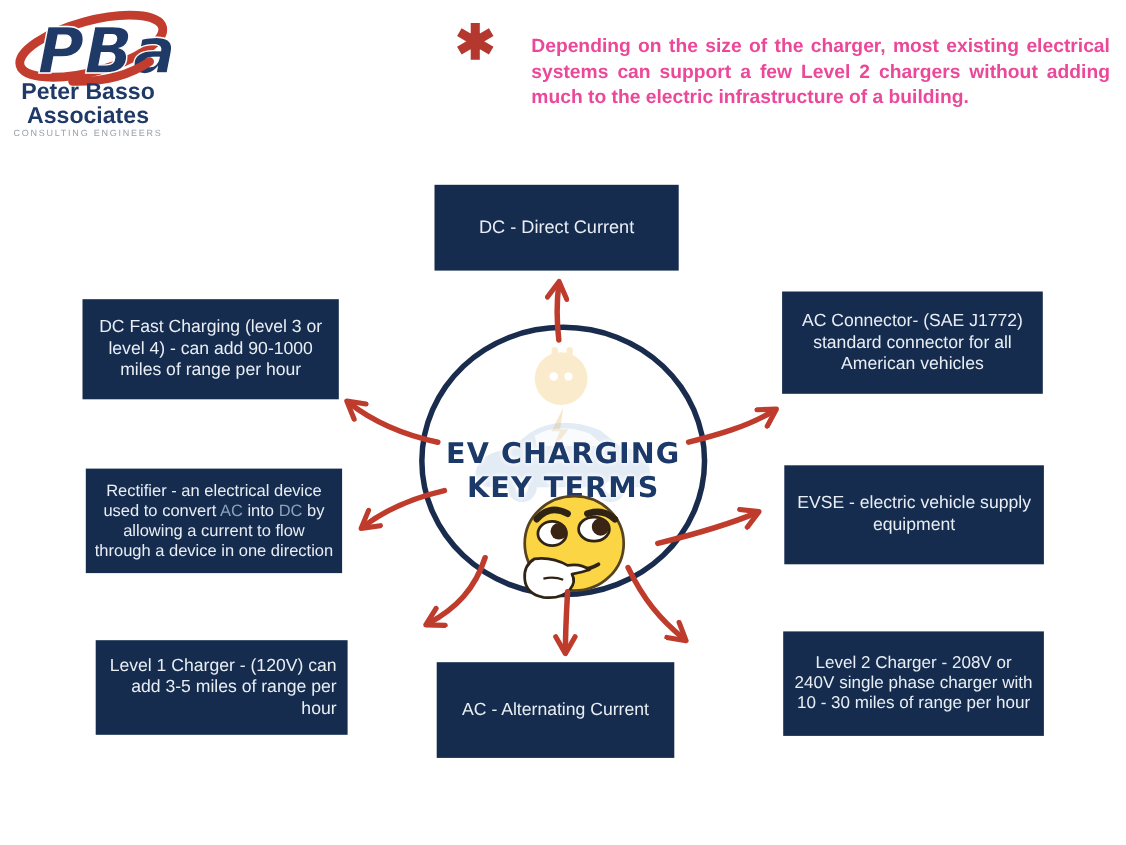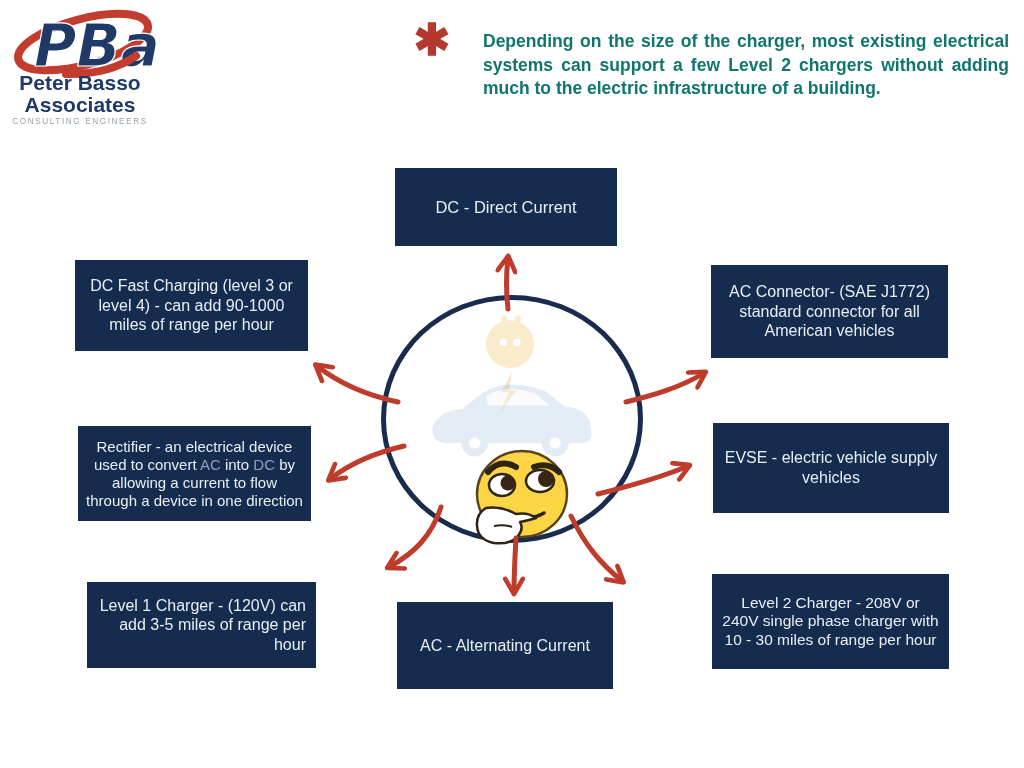--- a/index.html
+++ b/index.html
@@ -10,21 +10,21 @@
   }
   
   .logo{position:absolute;left:8px;top:0;width:150px;height:128px;}
   
   .note-asterisk{
     position:absolute;left:412px;top:18px;width:40px;height:44px;
     color:#b5382e;font-size:44px;font-weight:bold;line-height:44px;text-align:center;
   }
   .note-text{
     position:absolute;left:483px;top:30px;width:526px;
-    color:#0f766e;font-size:17.5px;font-weight:bold;line-height:23.5px;
+    color:#ec4899;font-size:17.5px;font-weight:bold;line-height:23.5px;
     text-align:justify;
   }
   
   .hub{
     position:absolute;left:381px;top:295px;width:262px;height:248px;
     border:5px solid #1a2c4d;border-radius:50%;background:#ffffff;
     box-sizing:border-box;
   }
   .hub-watermark{position:absolute;left:0;top:0;width:100%;height:100%;}
   .hub-title{
@@ -43,21 +43,21 @@
     padding:20px 10px;box-sizing:border-box;
   }
   .bx .hl{color:#8fa1ba;}
   #bx-dc     {left:395px;top:168px;width:222px;height:78px;font-size:16.5px;}
   #bx-acconn {left:711px;top:265px;width:237px;height:93px;}
   #bx-evse   {left:713px;top:423px;width:236px;height:90px;}
   #bx-l2     {left:712px;top:574px;width:237px;height:95px;font-size:15.5px;line-height:1.18;text-align:center;}
   #bx-ac     {left:397px;top:602px;width:216px;height:87px;}
   #bx-l1     {left:87px; top:582px;width:229px;height:86px;text-align:right;}
   #bx-rect   {left:78px; top:426px;width:233px;height:95px;font-size:15px;line-height:1.2;padding:20px 8px;}
-  #bx-dcfast {left:75px; top:260px;width:233px;height:91px;}
+  #bx-dcfast {left:75px; top:272px;width:233px;height:91px;}
   
   .arrows{position:absolute;left:0;top:0;width:1024px;height:768px;pointer-events:none;}
 </style>
 </head>
 <body>
 
 <div class="logo">
   <svg width="150" height="128" viewBox="0 0 150 128">
     <ellipse cx="75" cy="42" rx="67" ry="23" transform="rotate(-15 75 42)" fill="none" stroke="#c33d2e" stroke-width="8"></ellipse>
     <text x="26" y="66" font-family="DejaVu Sans, sans-serif" font-size="58" font-weight="bold" font-style="italic" fill="#203a68" stroke="#ffffff" stroke-width="1.2">PBa</text>
@@ -86,20 +86,24 @@
 
     <g opacity="0.32">
       <path d="M 48,134 Q 52,116 80,113 L 100,97 Q 128,80 166,95 L 186,111 Q 207,113 212,126 L 214,140 Q 214,149 202,149 L 62,149 Q 48,149 48,134 Z" fill="#a9c3e2"></path>
       <path d="M 104,100 Q 126,87 156,98 L 170,110 L 106,110 Z" fill="#ffffff" opacity="0.8"></path>
       <circle cx="92" cy="149" r="14" fill="#a9c3e2"></circle>
       <circle cx="92" cy="149" r="6" fill="#ffffff"></circle>
       <circle cx="176" cy="149" r="14" fill="#a9c3e2"></circle>
       <circle cx="176" cy="149" r="6" fill="#ffffff"></circle>
     </g>
   </svg>
+  <div class="hub-title">
+    <div>EV  CHARGING</div>
+    <div>KEY TERMS</div>
+  </div>
   <svg class="emoji" viewBox="0 0 118 98">
     <ellipse cx="62" cy="46" rx="45" ry="43" fill="#fbd544" stroke="#57431f" stroke-width="2.5"></ellipse>
 
     <path d="M 28,24 Q 40,10 56,19" fill="none" stroke="#2f2414" stroke-width="6" stroke-linecap="round"></path>
     <path d="M 74,19 Q 88,14 99,24" fill="none" stroke="#2f2414" stroke-width="6" stroke-linecap="round"></path>
 
     <g>
       <ellipse cx="42" cy="37" rx="13" ry="11" fill="#ffffff" stroke="#2f2414" stroke-width="2.5"></ellipse>
       <circle cx="48" cy="35" r="7.5" fill="#3a2414"></circle>
       <ellipse cx="80" cy="33" rx="14" ry="11" fill="#ffffff" stroke="#2f2414" stroke-width="2.5"></ellipse>
@@ -115,21 +119,21 @@
   </svg>
 </div>
 
 <div class="bx" id="bx-dc">
   <span>DC - Direct Current</span>
 </div>
 <div class="bx" id="bx-acconn">
   <span>AC Connector- (SAE J1772) standard connector for all American vehicles</span>
 </div>
 <div class="bx" id="bx-evse">
-  <span>EVSE - electric vehicle supply vehicles</span>
+  <span>EVSE - electric vehicle supply equipment</span>
 </div>
 <div class="bx" id="bx-l2">
   <span>Level 2 Charger - 208V or 240V single phase charger with 10 - 30 miles of range per hour</span>
 </div>
 <div class="bx" id="bx-ac">
   <span>AC - Alternating Current</span>
 </div>
 <div class="bx" id="bx-l1">
   <span>Level 1 Charger - (120V) can add 3-5 miles of range per hour</span>
 </div>

